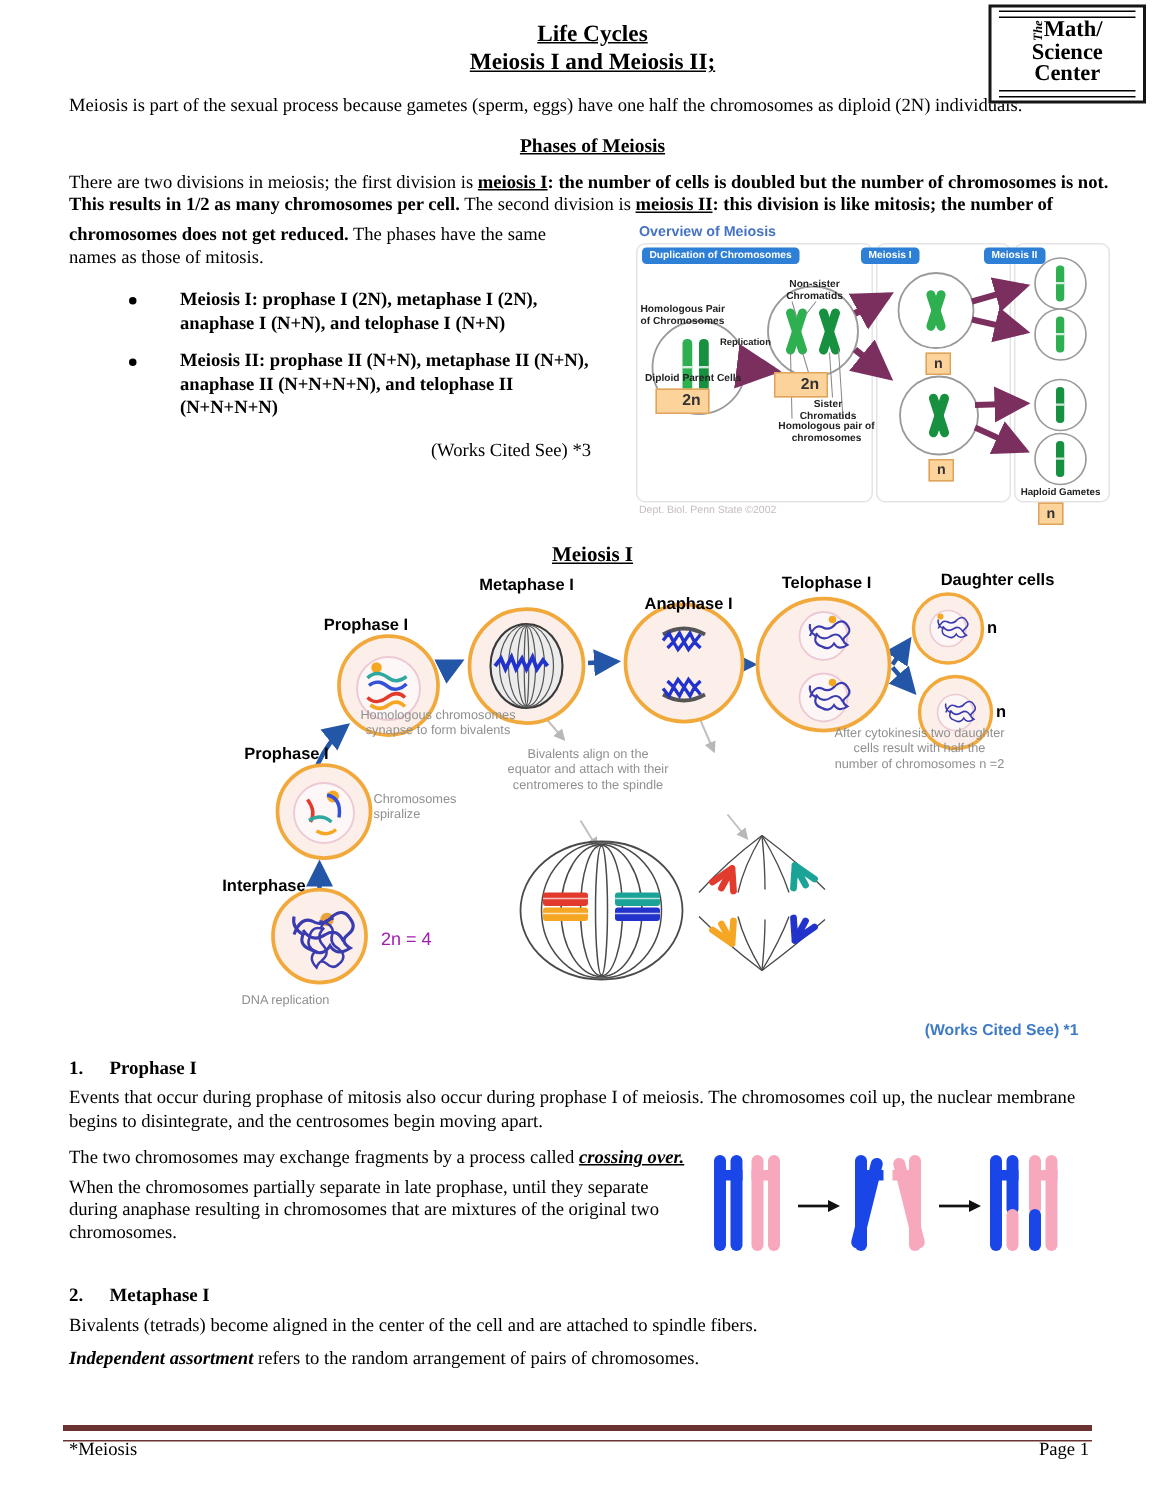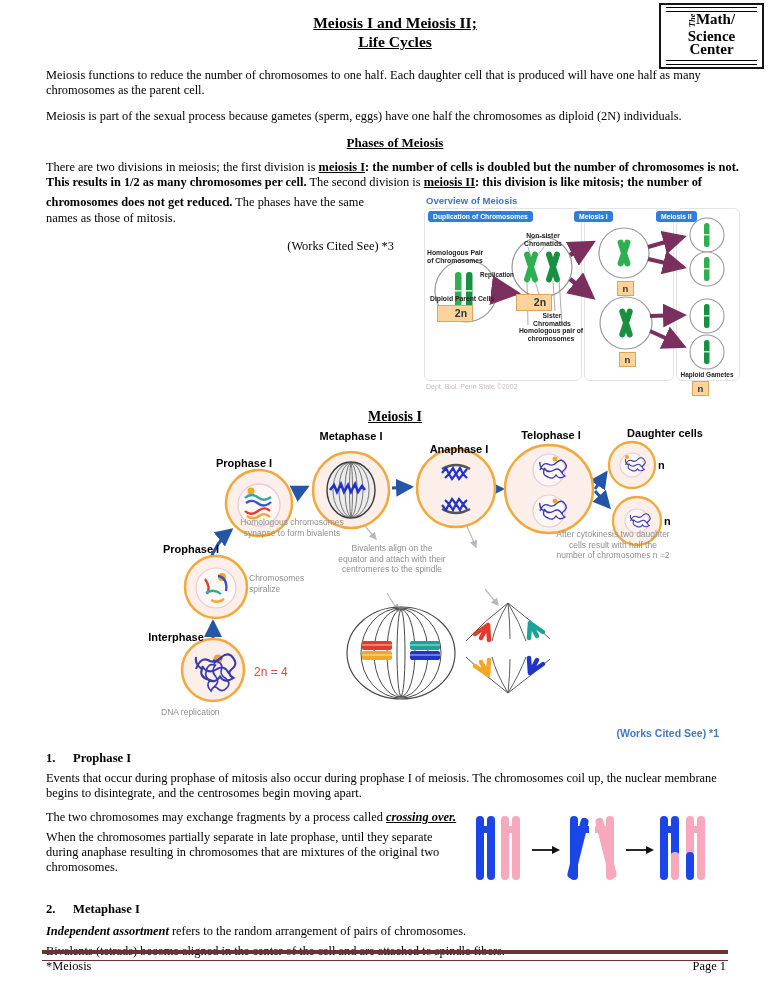--- a/index.html
+++ b/index.html
@@ -55,21 +55,21 @@
   .boxn{width:15px;height:13px;font-size:9.5px;line-height:13px;}
   .ov-credit{position:absolute;color:#c7bcbc;font-size:7px;z-index:2;font-weight:normal;}
 
   
   .m1d{position:relative;width:630px;height:300px;margin:2px 0 0 60px;font-family:"Liberation Sans",sans-serif;}
   .m1d svg{position:absolute;left:0;top:0;z-index:0;}
   .pl{position:absolute;font-weight:bold;font-size:11px;color:#000;text-align:center;z-index:1;}
   .cap{position:absolute;font-size:8.5px;color:#8f8f8f;line-height:1.22;text-align:center;z-index:1;}
   .cap.left{text-align:left;}
   .nlab{position:absolute;font-weight:bold;font-size:11px;z-index:1;}
-  .ploidy{position:absolute;font-size:12px;color:#ef4444;z-index:1;}
+  .ploidy{position:absolute;font-size:12px;color:#a21caf;z-index:1;}
   .wc1{text-align:right;font-family:"Liberation Sans",sans-serif;font-weight:bold;color:#3F7AC5;
        font-size:10.5px;margin:0 25px 0 0;}
 
   
   .sec-head{display:flex;font-weight:bold;font-size:12.6px;line-height:1.22;}
   .sec-head .num{width:27px;flex:none;}
   .s1h{margin-top:12px;} .s2h{margin-top:4px;}
   .sec-body{font-size:12.4px;line-height:1.22;}
   .sb1{margin-top:4px;} .sb2{margin-top:9px;} .sb3{margin-top:5px;} .sb4{margin-top:5px;} .sb5{margin-top:7px;}
   .co-float{float:right;width:240px;height:88px;margin:0 30px 0 10px;}
@@ -92,34 +92,37 @@
       <div><span class="logo-the">The</span><span>Math/</span></div>
       <div>Science</div>
       <div>Center</div>
     </div>
     <div class="logo-lines bot"></div>
   </div>
 
   <div class="content">
 
     <div class="doc-title">
+      <span class="u">Life Cycles</span>
       <span class="u">Meiosis I and Meiosis II;</span>
-      <span class="u">Life Cycles</span>
-    </div>
-
-    <p class="para p1m">Meiosis functions to reduce the number of chromosomes to one half. Each daughter cell that is produced will have one half as many chromosomes as the parent cell.</p>
+    </div>
+
     <p class="para p2m">Meiosis is part of the sexual process because gametes (sperm, eggs) have one half the chromosomes as diploid (2N) individuals.</p>
 
     <div class="phases-heading"><span class="u">Phases of Meiosis</span></div>
 
     <p class="para phases-a"><span>There are two divisions in meiosis; the first division is </span><span class="bu">meiosis I</span><span class="b">: the number of cells is doubled but the number of chromosomes is not. This results in 1/2 as many chromosomes per cell.</span><span> The second division is </span><span class="bu">meiosis II</span><span class="b">: this division is like mitosis; the number of</span></p>
 
     <div class="row">
       <div class="left-col">
         <p class="para"><span class="b">chromosomes does not get reduced.</span><span> The phases have the same names as those of mitosis.</span></p>
+        <ul class="bullets">
+          <li>Meiosis I: prophase I (2N), metaphase I (2N), anaphase I (N+N), and telophase I (N+N)</li>
+          <li>Meiosis II: prophase II (N+N), metaphase II (N+N), anaphase II (N+N+N+N), and telophase II (N+N+N+N)</li>
+        </ul>
         <div class="wc3">(Works Cited See) *3</div>
       </div>
 
       <div class="right-col">
         <div class="ov">
           <div class="ov-panel" style="left:0;top:13px;width:156px;height:171px;"></div>
           <div class="ov-panel" style="left:160px;top:13px;width:88px;height:171px;"></div>
           <div class="ov-panel" style="left:252px;top:13px;width:62px;height:171px;"></div>
 
           <svg width="320" height="200" viewBox="0 0 320 200">
@@ -420,22 +423,22 @@
         <p class="para sb3">When the chromosomes partially separate in late prophase, until they separate during anaphase resulting in chromosomes that are mixtures of the original two chromosomes.</p>
         <div class="clear"></div>
       </div>
     </div>
 
     <div class="sec-head s2h">
       <span class="num">2.</span>
       <span>Metaphase I</span>
     </div>
     <div class="sec-body">
+      <p class="para sb4">Bivalents (tetrads) become aligned in the center of the cell and are attached to spindle fibers.</p>
       <p class="para sb5"><span class="bi">Independent assortment</span><span> refers to the random arrangement of pairs of chromosomes.</span></p>
-      <p class="para sb4">Bivalents (tetrads) become aligned in the center of the cell and are attached to spindle fibers.</p>
     </div>
 
   </div>
 
   <div class="footer-rule"></div>
   <div class="footer-text">
     <span>*Meiosis</span>
     <span>Page 1</span>
   </div>
 

